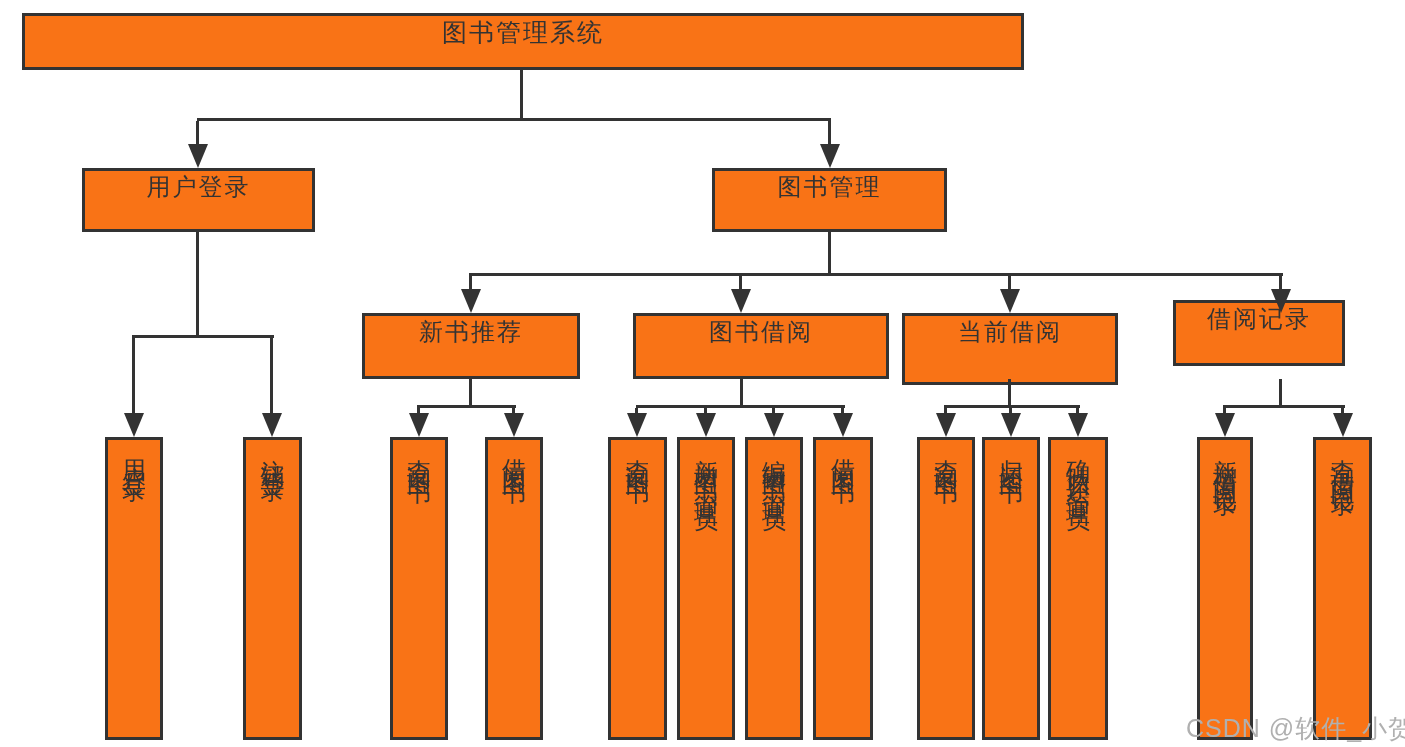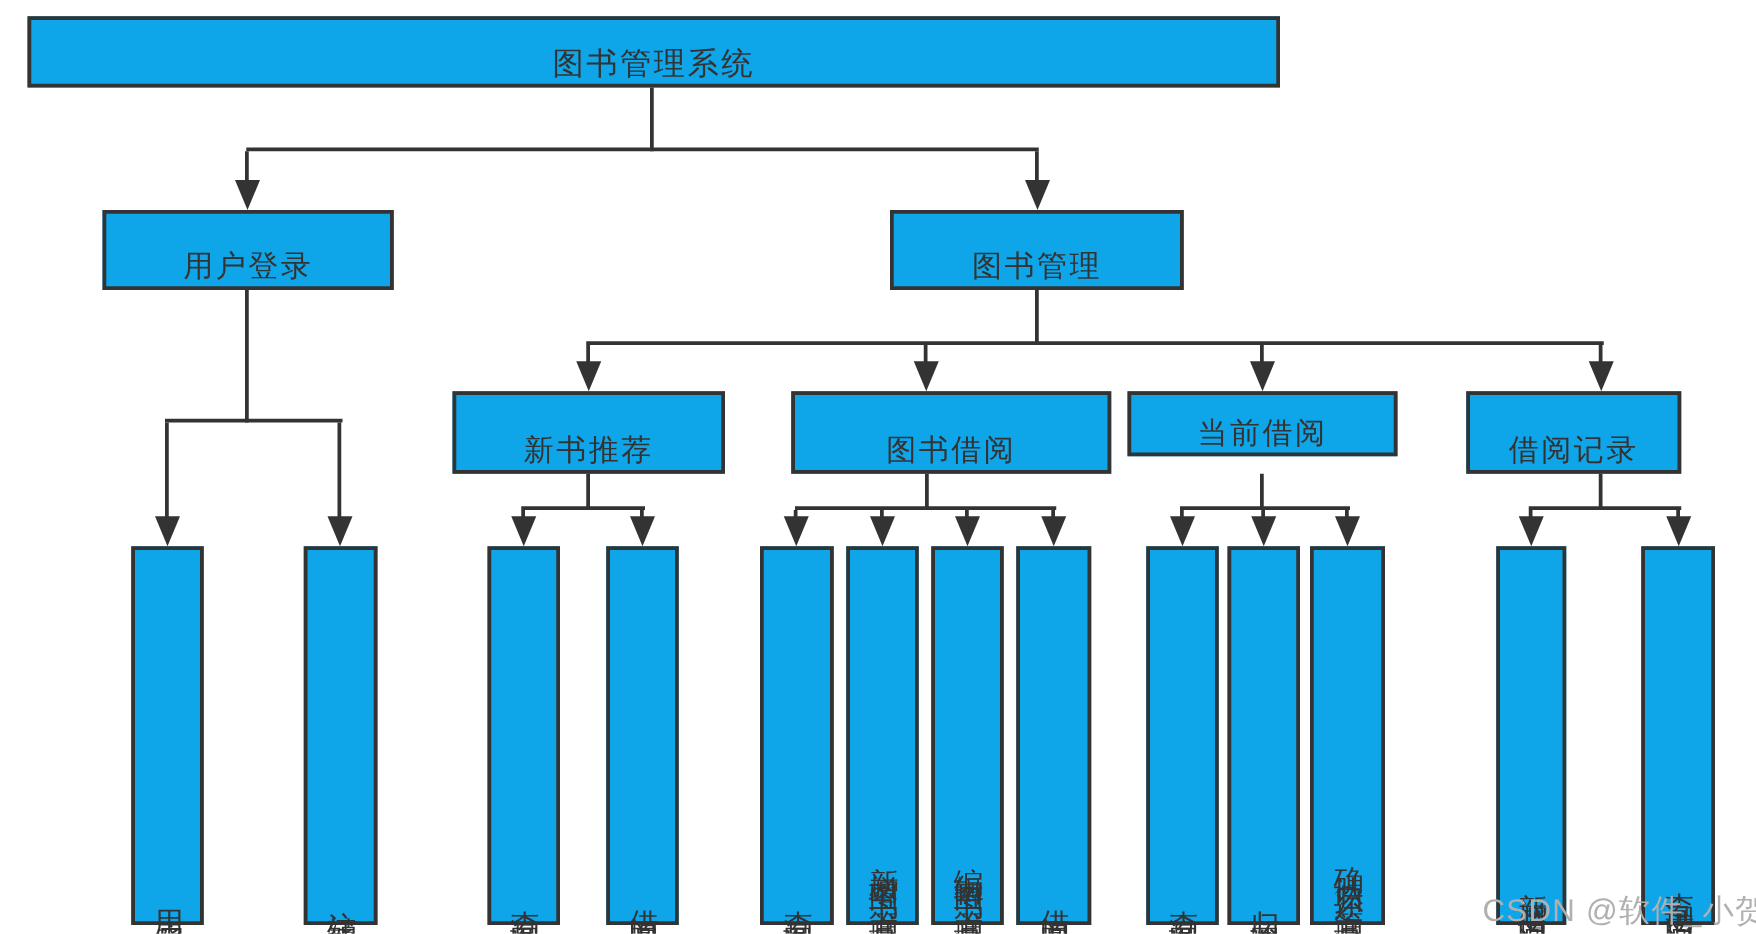--- a/index.html
+++ b/index.html
@@ -1,22 +1,22 @@
 <!DOCTYPE html>
 <html><head>
 <meta charset="utf-8">
 <style>
   html,body{margin:0;padding:0;background:#fff;}
   .canvas{
     position:relative;width:1405px;height:747px;background:#ffffff;overflow:hidden;
     font-family:"Liberation Sans","DejaVu Sans",sans-serif;
   }
   .box{
-    position:absolute;box-sizing:border-box;border:3px solid #333333;background:#0ea5e9;
-    display:flex;align-items:flex-end;justify-content:center;color:#333333;
+    position:absolute;box-sizing:border-box;border:3px solid #333333;background:#f97316;
+    display:flex;align-items:flex-start;justify-content:center;color:#333333;
   }
   .box.h{font-size:24px;letter-spacing:2px;}
   .box.root{font-size:25px;}
   .vtext{
     writing-mode:vertical-rl;text-orientation:mixed;
     font-size:24px;letter-spacing:7px;line-height:1;color:#333333;
   }
   .line{position:absolute;background:#333333;}
   .arrow{position:absolute;width:20px;}
   .arrow::before{
@@ -47,24 +47,24 @@
   <div class="box h" style="left:712px;top:168px;width:235px;height:64px;">
     <span>图书管理</span>
   </div>
 
   <div class="box h" style="left:362px;top:313px;width:218px;height:66px;">
     <span>新书推荐</span>
   </div>
   <div class="box h" style="left:633px;top:313px;width:256px;height:66px;">
     <span>图书借阅</span>
   </div>
-  <div class="box h" style="left:902px;top:313px;width:216px;height:52px;">
+  <div class="box h" style="left:902px;top:313px;width:216px;height:72px;">
     <span>当前借阅</span>
   </div>
-  <div class="box h" style="left:1173px;top:313px;width:172px;height:66px;">
+  <div class="box h" style="left:1173px;top:300px;width:172px;height:66px;">
     <span>借阅记录</span>
   </div>
 
   <div class="box v" style="left:105px;top:437px;width:58px;height:303px;">
     <span class="vtext">用户登录</span>
   </div>
   <div class="box v" style="left:243px;top:437px;width:59px;height:303px;">
     <span class="vtext">注销登录</span>
   </div>
 

